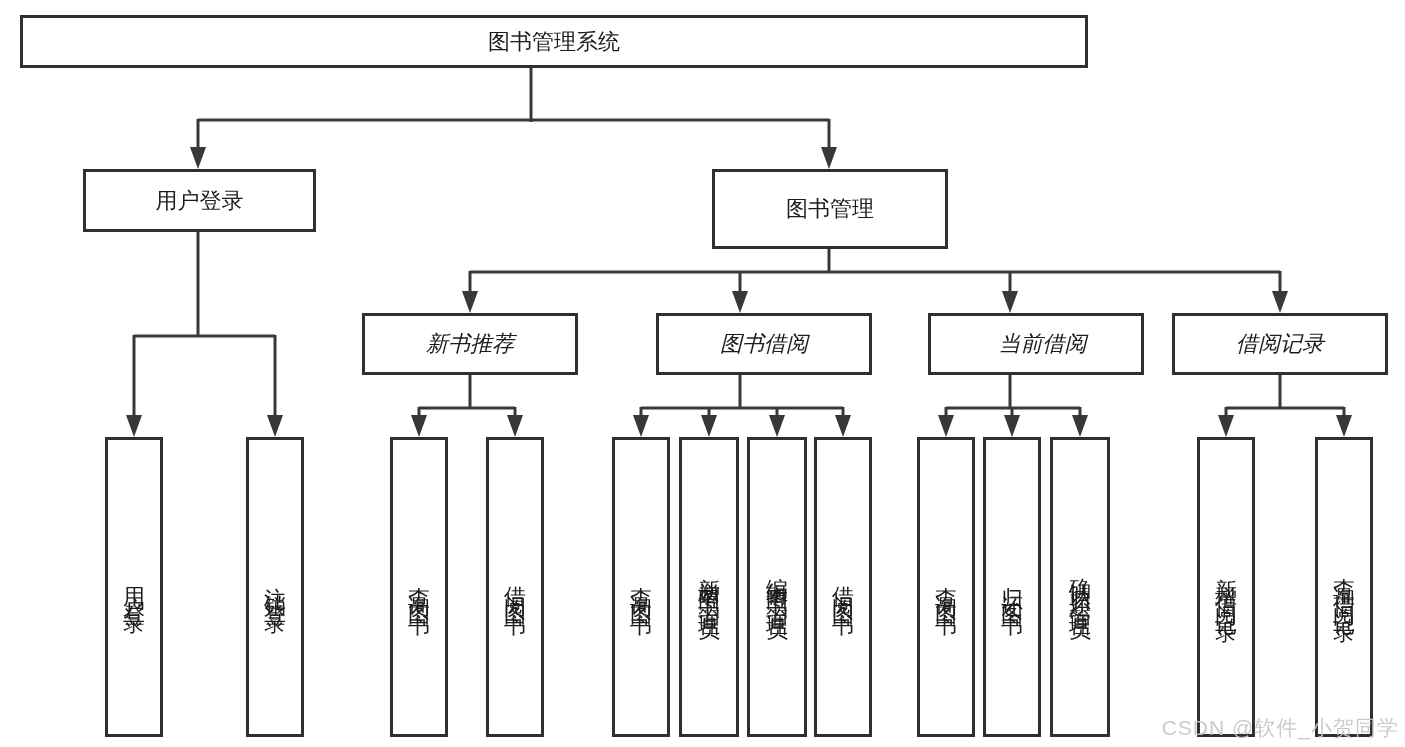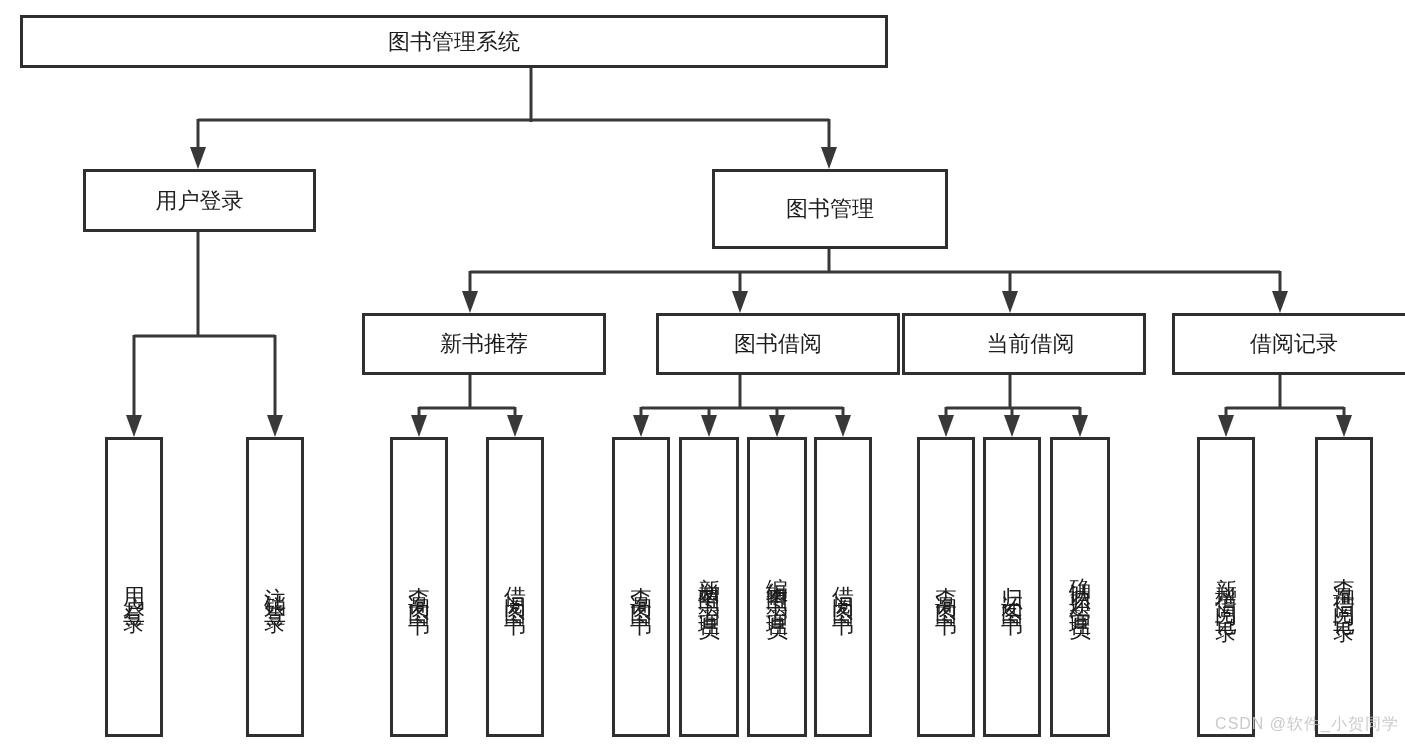--- a/index.html
+++ b/index.html
@@ -11,35 +11,35 @@
   .hbox,.vbox{
     position:absolute;background:#ffffff;border:3px solid #2f2f2f;box-sizing:border-box;
     display:flex;align-items:center;justify-content:center;
     font-size:22px;line-height:1;color:#1c1c1c;white-space:nowrap;
   }
   .vbox{
     writing-mode:vertical-rl;text-orientation:mixed;letter-spacing:9px;
   }
   .vbox.long{letter-spacing:6px;}
   
-  .root  {left:20px;  top:15px;  width:868px; height:53px;}
+  .root  {left:20px;  top:15px;  width:1068px; height:53px;}
   .l2a   {left:83px;  top:169px; width:233px; height:63px;}
   .l2b   {left:712px; top:169px; width:236px; height:80px;}
-  .l3    {top:313px;height:62px;width:244px;}
-  .l3a{left:362px;} .l3b{left:632px;margin-left:24px;} .l3c{left:902px;padding-left:13px;} .l3d{left:1172px;}
+  .l3    {top:313px;height:62px;width:216px;font-style:italic;}
+  .l3a{left:362px;} .l3b{left:632px;margin-left:24px;} .l3c{left:928px;padding-left:13px;} .l3d{left:1172px;}
   .leaf  {top:437px;height:300px;width:58px;}
   .lf1 {left:105px;} .lf2 {left:246px;}
   .lf3 {left:390px;} .lf4 {left:486px;}
   .lf5 {left:612px;} .lf6 {left:679px;width:60px;} .lf7 {left:747px;width:60px;} .lf8 {left:814px;}
   .lf9 {left:917px;} .lf10{left:983px;} .lf11{left:1050px;width:60px;}
   .lf12{left:1197px;} .lf13{left:1315px;}
   
   #watermark{
     position:absolute;right:6px;top:714px;z-index:5;
-    font-size:16px;letter-spacing:1px;color:#c6c6c6;opacity:.92;
+    font-size:21px;letter-spacing:1px;color:#c6c6c6;opacity:.92;
     font-family:"Liberation Sans","DejaVu Sans",sans-serif;white-space:nowrap;
   }
 </style>
 </head>
 <body>
 
 <div id="canvas">
 
   <svg id="connectors" viewBox="0 0 1405 747" xmlns="http://www.w3.org/2000/svg">
     <g stroke="#383838" stroke-width="3" fill="none">

